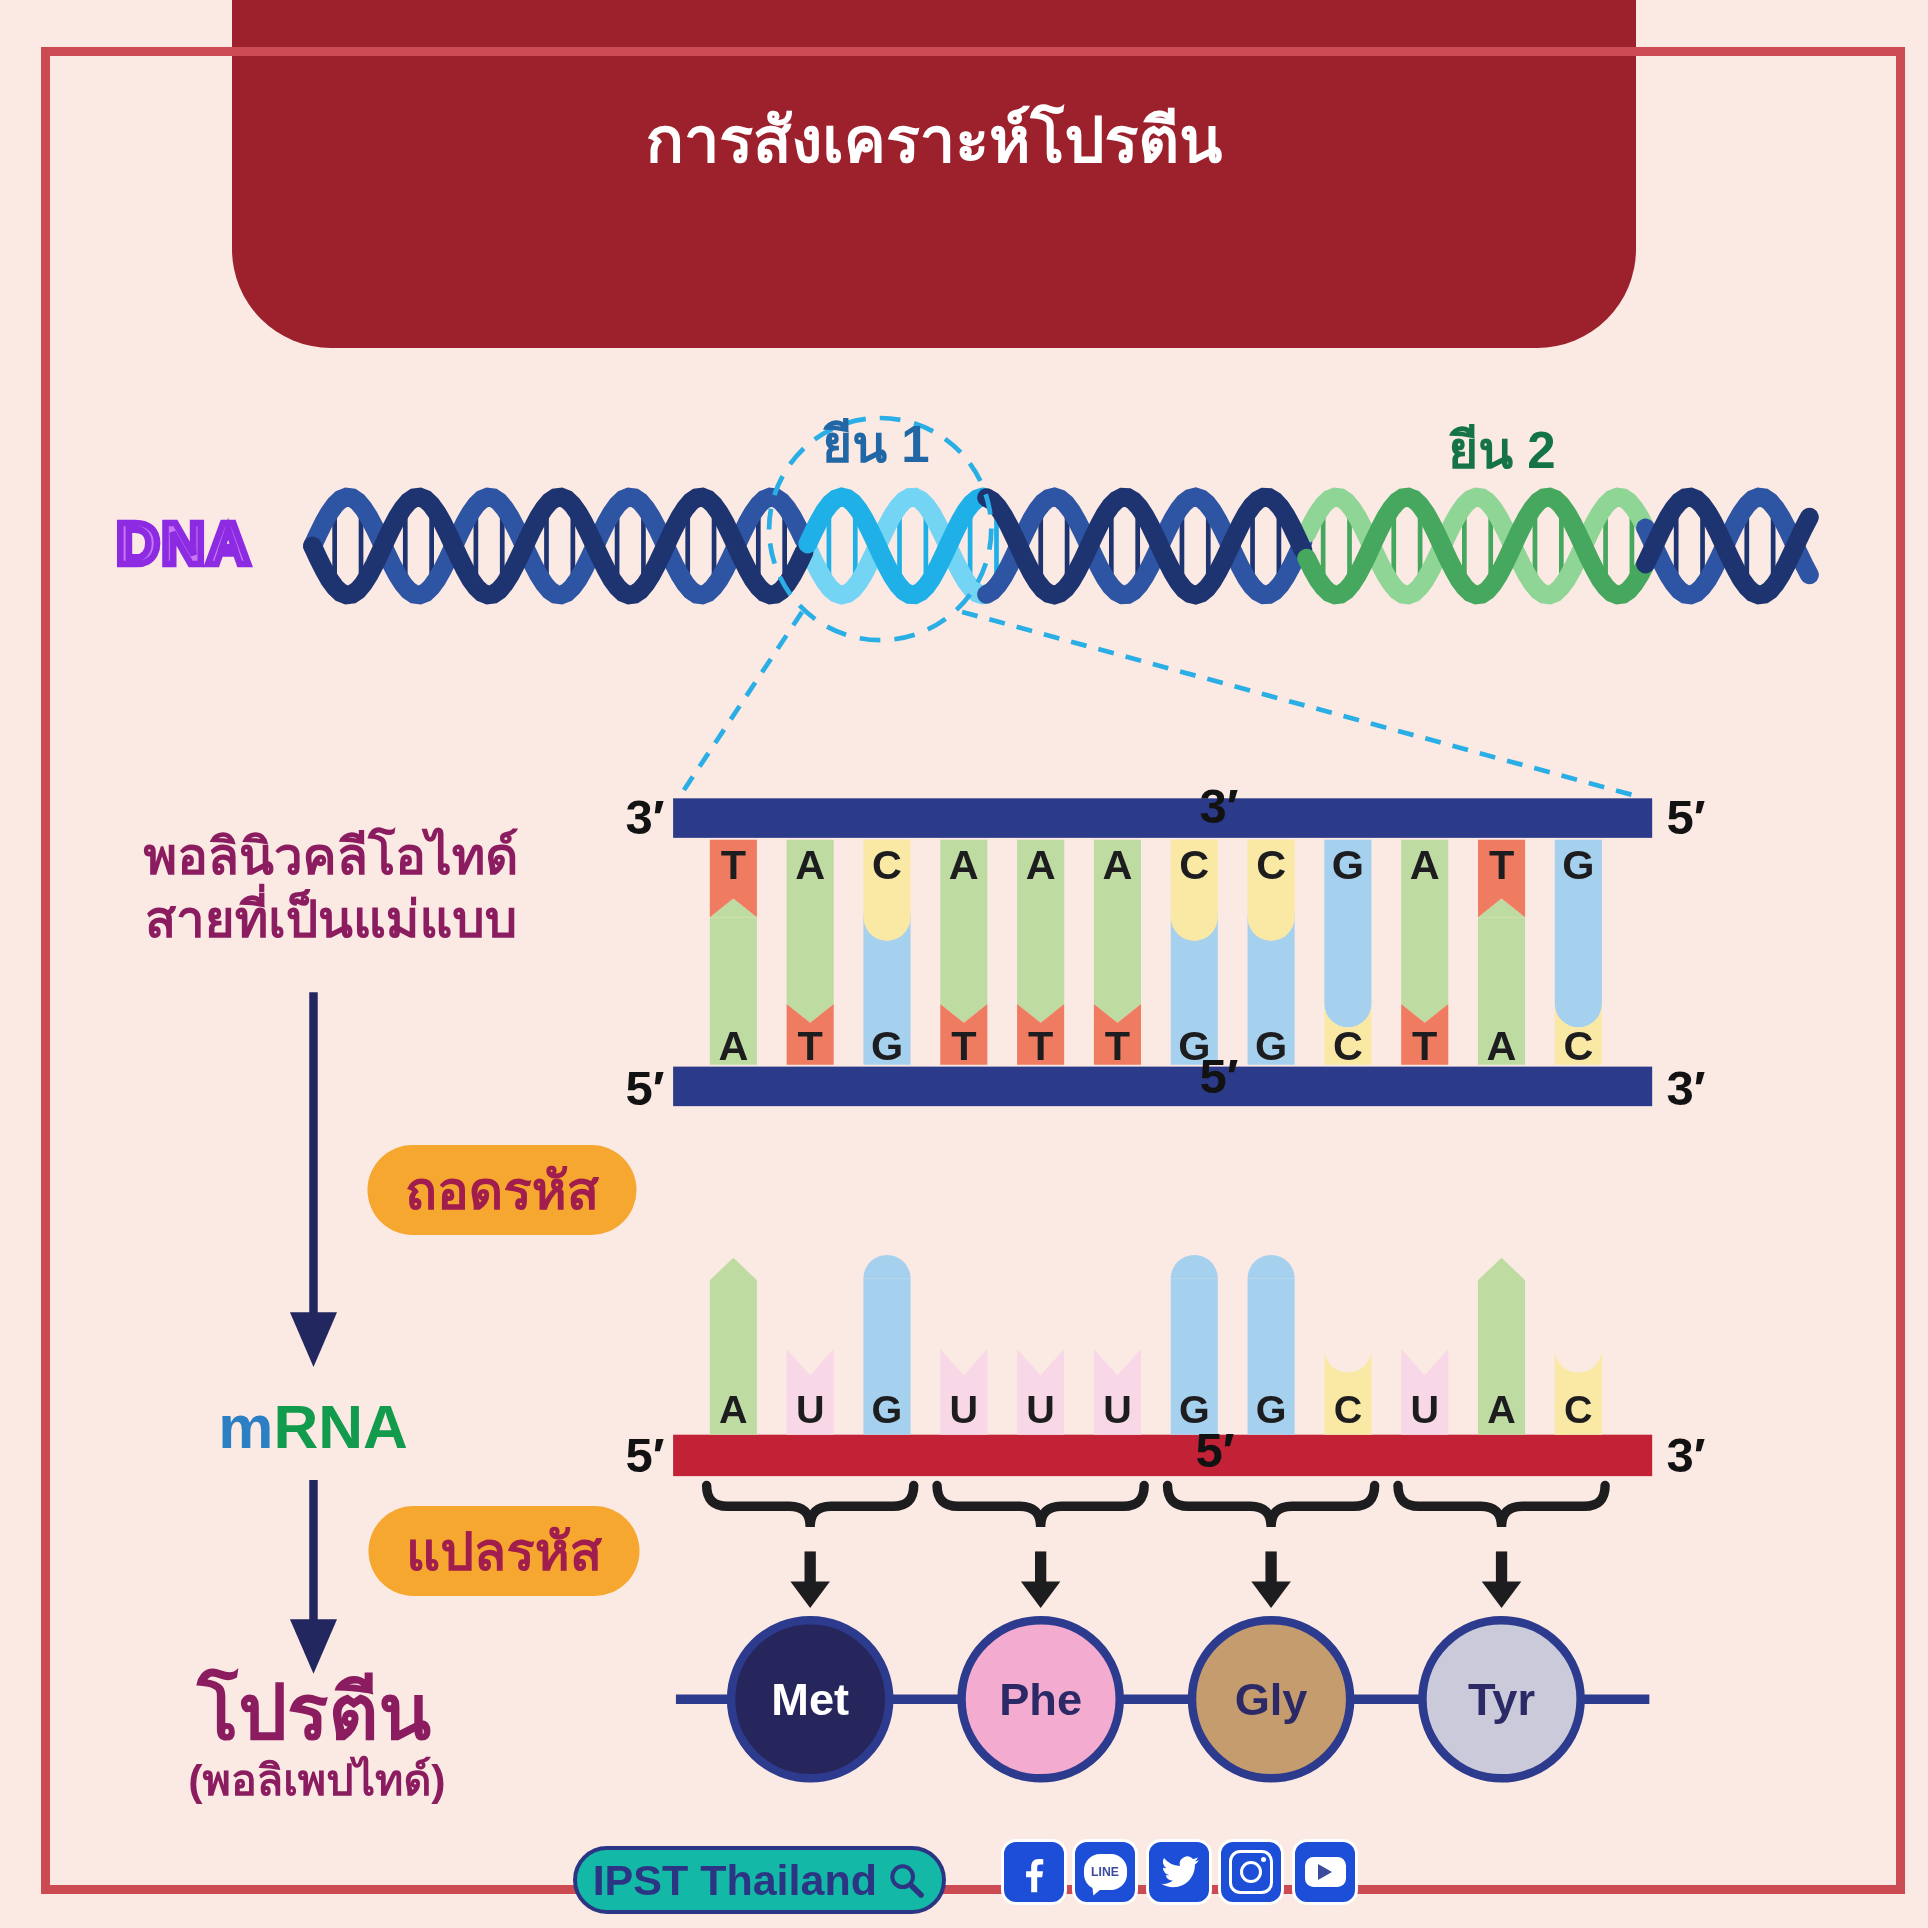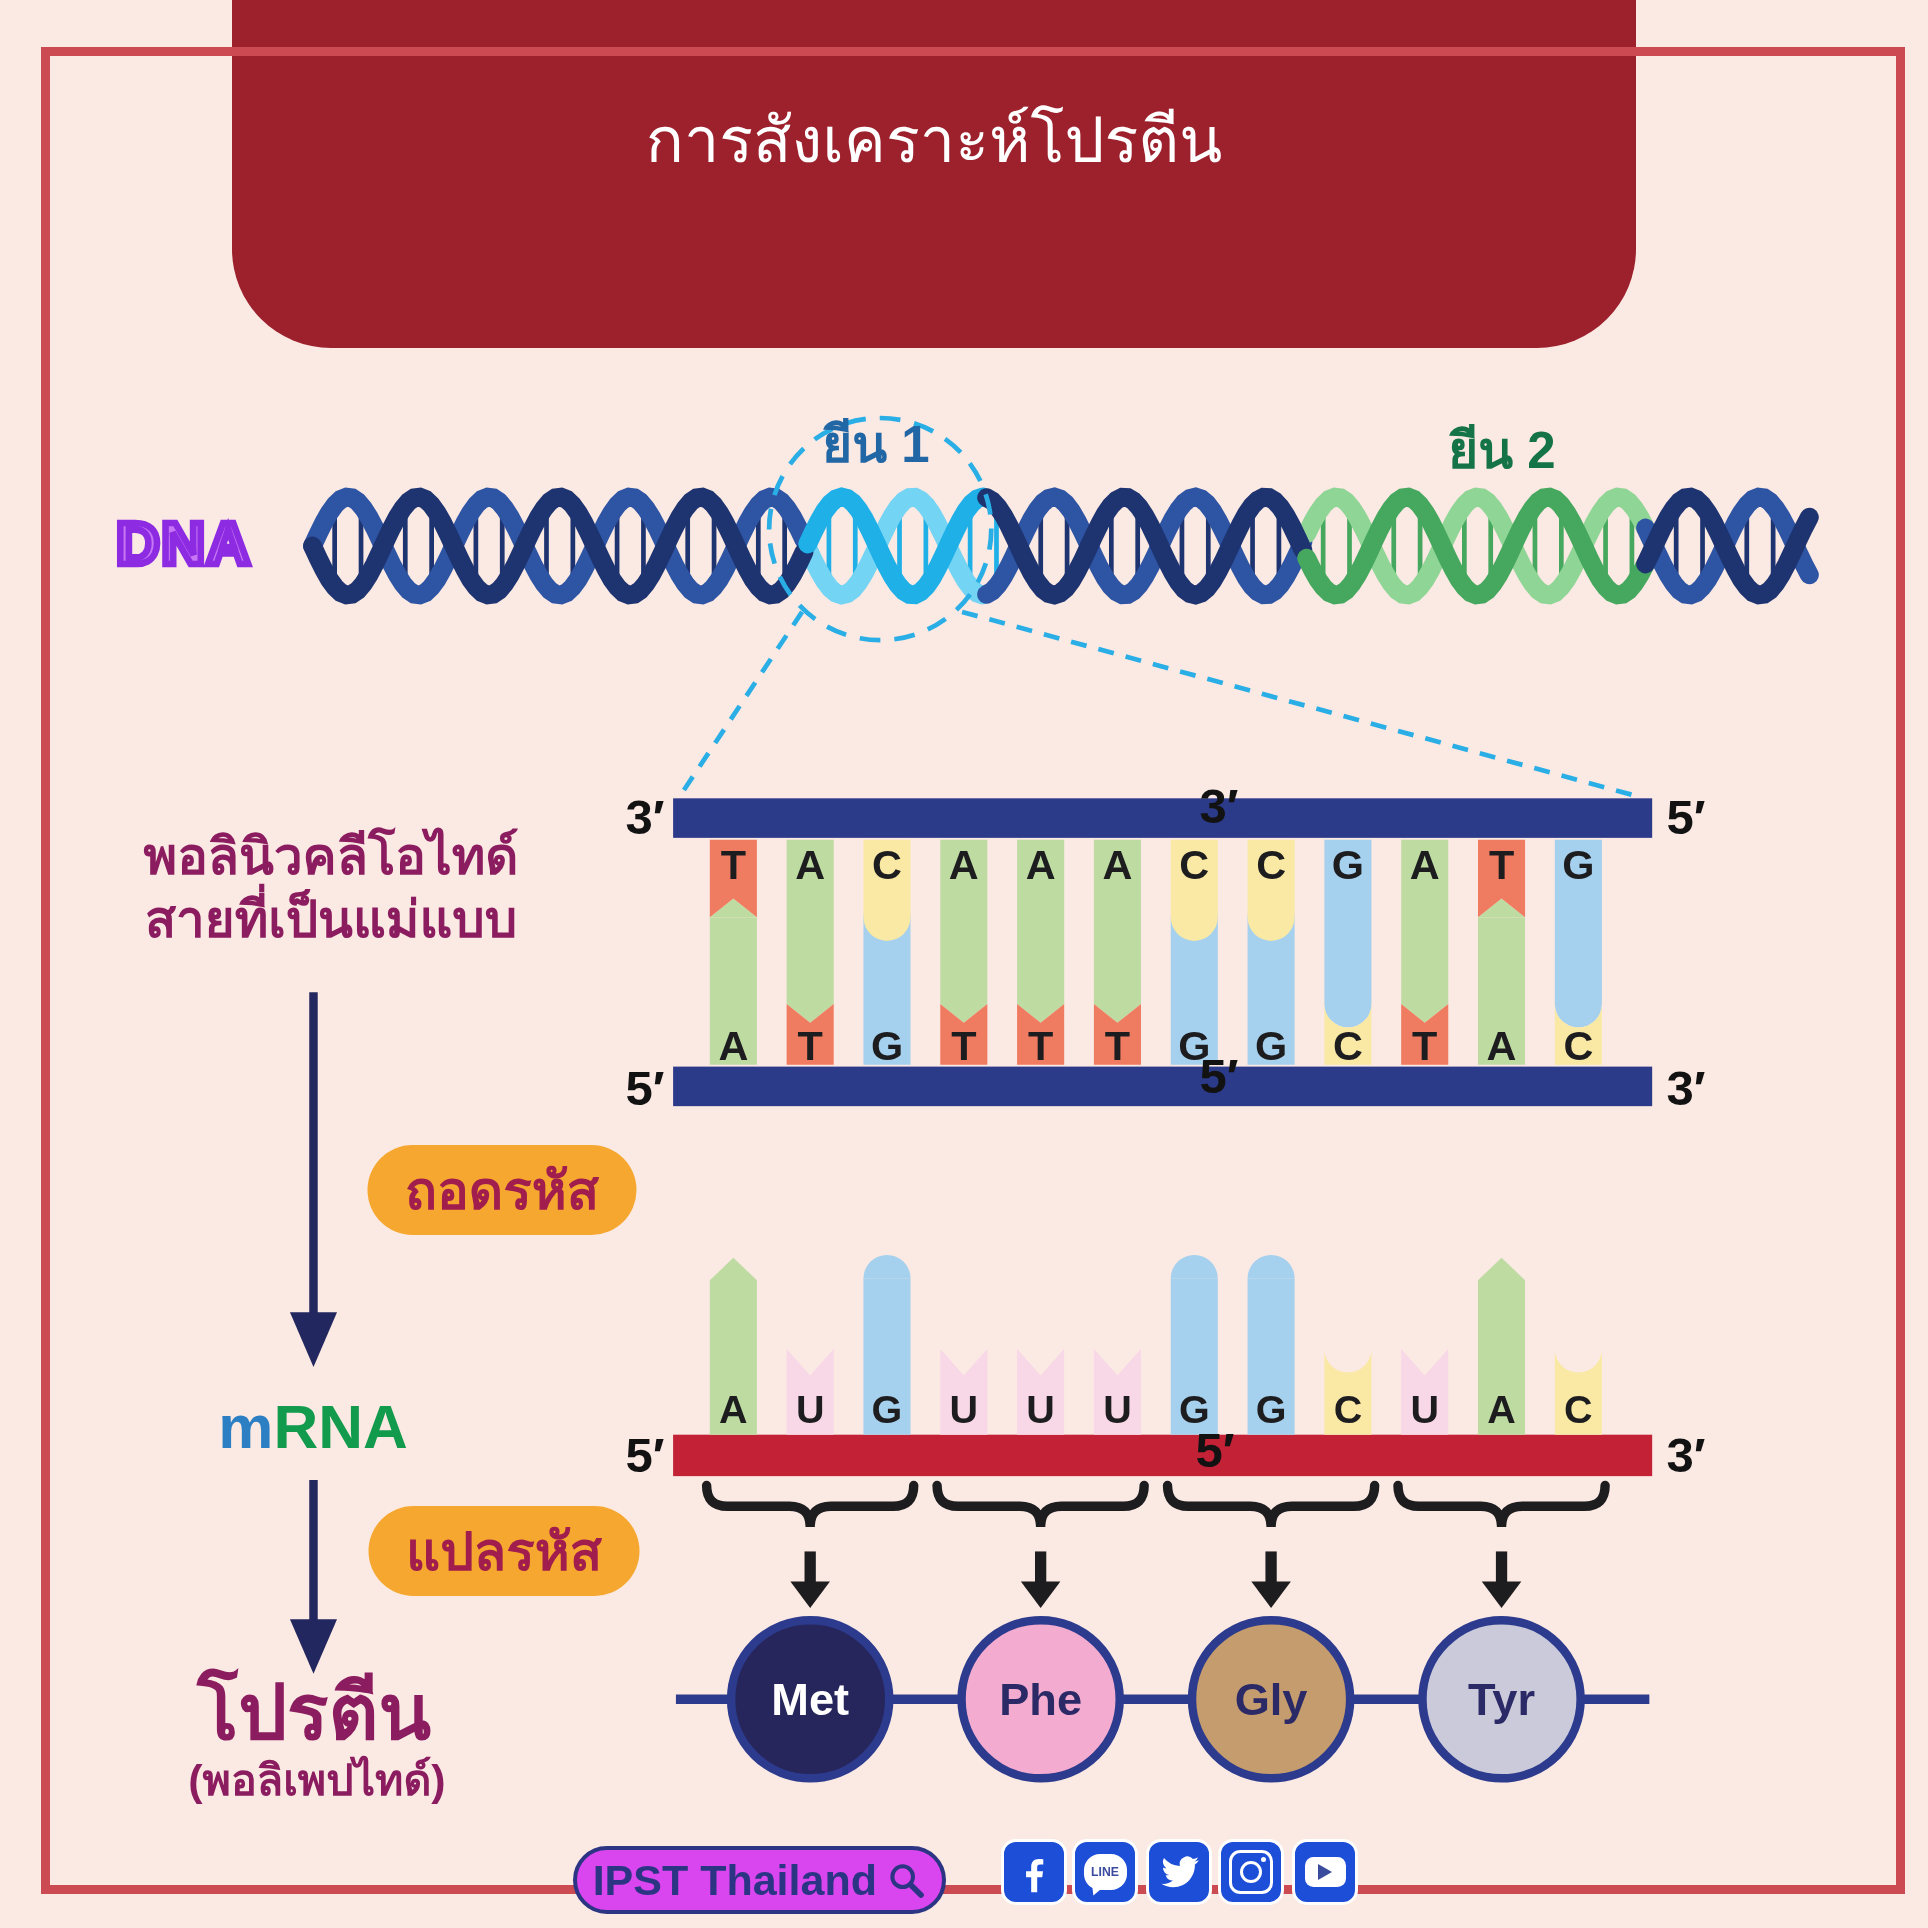--- a/index.html
+++ b/index.html
@@ -4,40 +4,40 @@
 <style>
   html,body{margin:0;padding:0;background:#fbe9e3;}
   .canvas{position:relative;width:1928px;height:1928px;background:#fbe9e3;overflow:hidden;
           font-family:"Liberation Sans", sans-serif;}
   .abs{position:absolute;}
   .ctr{transform:translate(-50%,-50%);white-space:nowrap;}
 
   
   .banner{left:232px;top:0;width:1404px;height:348px;background:#9c212d;
           border-radius:0 0 99px 99px;z-index:1;text-align:center;padding-top:73px;box-sizing:border-box;}
-  .banner .tl{color:#ffffff;font-size:63px;font-weight:400;line-height:134px;}
+  .banner .tl{color:#ffffff;font-size:63px;font-weight:700;line-height:134px;}
 
   
   .frame{left:41px;top:47px;width:1846px;height:1829px;border:9.4px solid #cc4a52;z-index:2;pointer-events:none;}
 
   #diagram{left:0;top:0;width:1928px;height:1928px;z-index:3;}
 
   .lbl{z-index:4;}
   .dna-word{font-size:60px;font-weight:800;color:#c777f5;-webkit-text-stroke:6.6px #8d2be2;letter-spacing:1.9px;}
   .gene{font-size:51px;font-weight:700;}
   .prime{font-size:49px;font-weight:700;color:#121212;}
   .sideLabel{font-size:51px;font-weight:700;color:#8b1c5f;text-align:center;line-height:62px;}
   .badge{z-index:4;border-radius:56px;display:flex;align-items:center;justify-content:center;
          font-size:53px;font-weight:700;}
   .mrna-lbl{font-size:62px;font-weight:800;}
   .protein-lbl{font-size:77px;font-weight:700;}
   .protein-sub{font-size:43px;font-weight:700;}
 
   
-  .pill{left:573px;top:1846px;width:373px;height:68px;background:#d946ef;border:4.7px solid #2c3583;
+  .pill{left:573px;top:1846px;width:373px;height:68px;background:#14b8a6;border:4.7px solid #2c3583;
         border-radius:41px;z-index:5;display:flex;align-items:center;justify-content:center;gap:9.4px;box-sizing:border-box;}
   .pill span{color:#2c3583;font-size:43px;font-weight:700;}
   .sicon{top:1839px;width:60px;height:60px;background:#1d4ed8;border:3.8px solid #ffffff;border-radius:15px;
          z-index:5;display:flex;align-items:center;justify-content:center;}
   .sicon svg{display:block;}
   .line-bubble{width:43px;height:36px;background:#ffffff;border-radius:16px;position:relative;
                display:flex;align-items:center;justify-content:center;}
   .line-bubble i{position:absolute;left:6.6px;bottom:-5.6px;width:0;height:0;border-left:5.6px solid transparent;
                  border-right:7.5px solid transparent;border-top:11.3px solid #ffffff;transform:rotate(18deg);}
   .line-bubble b{color:#3b4b9e;font-size:12.2px;font-weight:800;font-style:normal;letter-spacing:0;}

